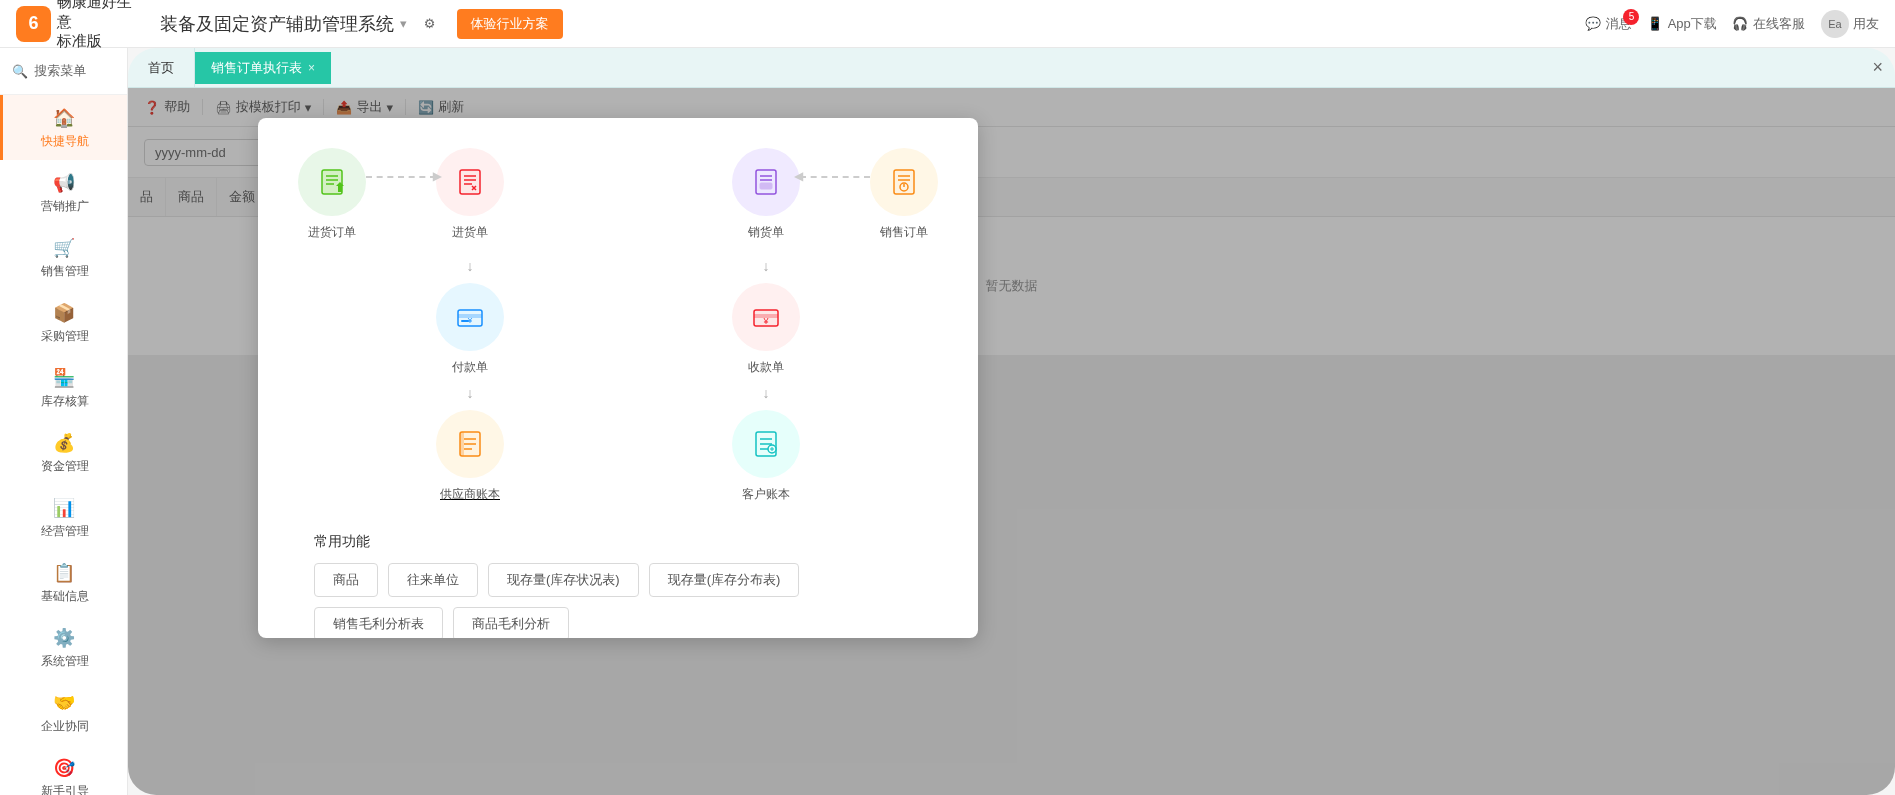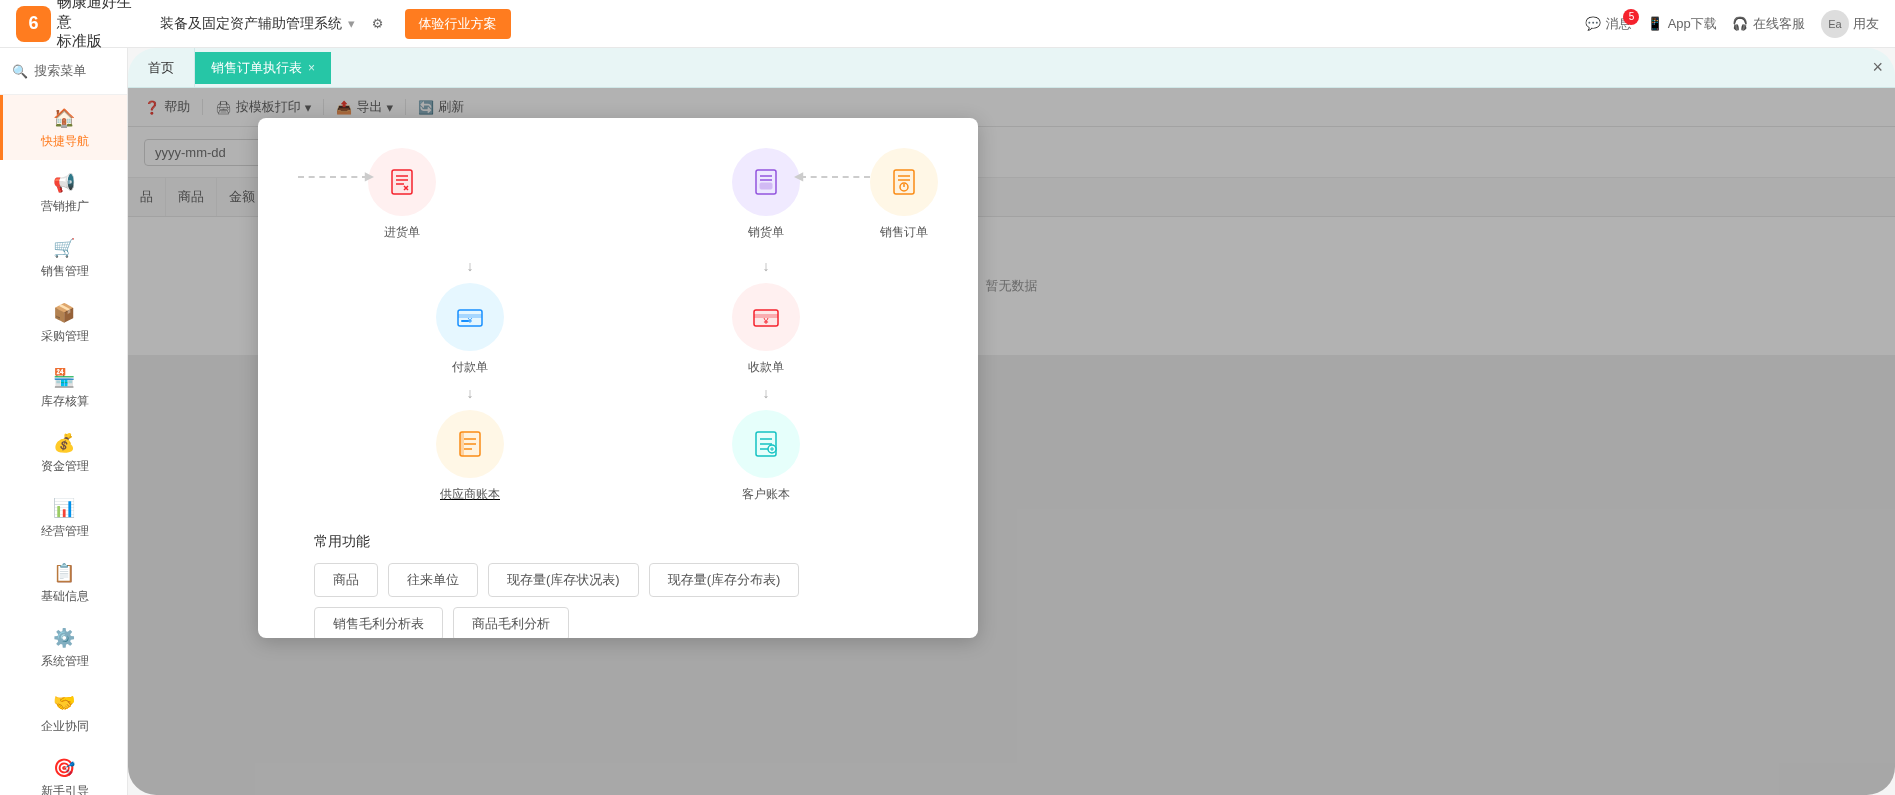--- a/index.html
+++ b/index.html
@@ -12,21 +12,21 @@
     .sidebar { width: 128px; background: #fff; border-right: 1px solid #e8e8e8; display: flex; flex-direction: column; flex-shrink: 0; }
     .content-area { flex: 1; display: flex; flex-direction: column; overflow: hidden; border-radius: 28px; }
     .tab-bar { height: 40px; background: #e8f5f5; display: flex; align-items: center; border-bottom: 1px solid #d0e8e8; flex-shrink: 0; }
     .content-body { flex: 1; background: #f0f0f0; position: relative; overflow: hidden; }
 
     
     .logo-area { display: flex; align-items: center; width: 128px; flex-shrink: 0; }
     .logo-icon { width: 36px; height: 36px; background: #ff7c1f; border-radius: 8px; display: flex; align-items: center; justify-content: center; color: white; font-size: 18px; font-weight: bold; margin-right: 6px; }
     .logo-text { font-size: 15px; color: #333; line-height: 1.3; font-family: Liberation Mono, monospace; }
     .system-title-area { display: flex; align-items: center; margin-left: 16px; flex: 1; }
-    .system-title { font-size: 14px; color: #333; font-weight: 500; }
+    .system-title { font-size: 18px; color: #333; font-weight: 500; }
     .title-dropdown { color: #999; margin-left: 6px; cursor: pointer; }
     .gear-btn { width: 30px; height: 30px; display: flex; align-items: center; justify-content: center; color: #666; cursor: pointer; margin-left: 8px; }
     .experience-btn { background: #ff7c1f; color: white; border: none; border-radius: 4px; padding: 6px 14px; font-size: 13px; cursor: pointer; margin-left: 12px; }
     .top-right { display: flex; align-items: center; gap: 16px; margin-left: auto; }
     .top-right-item { display: flex; align-items: center; gap: 4px; color: #666; font-size: 13px; cursor: pointer; position: relative; }
     .badge { background: #f5222d; color: white; border-radius: 10px; font-size: 10px; padding: 0 4px; min-width: 16px; height: 16px; display: flex; align-items: center; justify-content: center; position: absolute; top: -6px; right: -8px; }
     .user-avatar { width: 28px; height: 28px; border-radius: 50%; background: #ddd; display: flex; align-items: center; justify-content: center; overflow: hidden; }
 
     
     .sidebar-search { padding: 10px 8px; border-bottom: 1px solid #f0f0f0; }
@@ -257,20 +257,34 @@
         </div>
 
         <div class="modal-overlay">
           <div class="modal">
             <div class="modal-body">
 
               <div class="flow-section">
 
                 <div style="display:flex; align-items:flex-start; gap:0; margin-bottom:16px;">
 
+                  <div style="display:flex;flex-direction:column;align-items:center;margin-right:0;">
+                    <div class="flow-item">
+                      <div class="flow-circle circle-green">
+                        <svg width="32" height="32" viewBox="0 0 32 32" fill="none">
+                            <rect x="6" y="4" width="20" height="24" rx="2" fill="#d4f0c4" stroke="#52c41a" stroke-width="1.5"></rect>
+                            <line x1="10" y1="10" x2="22" y2="10" stroke="#52c41a" stroke-width="1.5"></line>
+                            <line x1="10" y1="14" x2="22" y2="14" stroke="#52c41a" stroke-width="1.5"></line>
+                            <line x1="10" y1="18" x2="18" y2="18" stroke="#52c41a" stroke-width="1.5"></line>
+                            <path d="M20 20 L24 16 L28 20 L26 20 L26 26 L22 26 L22 20 Z" fill="#52c41a"></path>
+                          </svg>
+                      </div>
+                      <span class="flow-label">进货订单</span>
+                    </div>
+                  </div>
 
                   <div style="display:flex;align-items:flex-start;padding-top:28px;width:70px;">
                     <div style="flex:1;border-top:2px dashed #ccc;position:relative;">
                       <span style="position:absolute;right:-6px;top:-9px;color:#ccc;font-size:12px;">▶</span>
                     </div>
                   </div>
 
                   <div style="display:flex;flex-direction:column;align-items:center;">
                     <div class="flow-item">
                       <div class="flow-circle circle-red">

